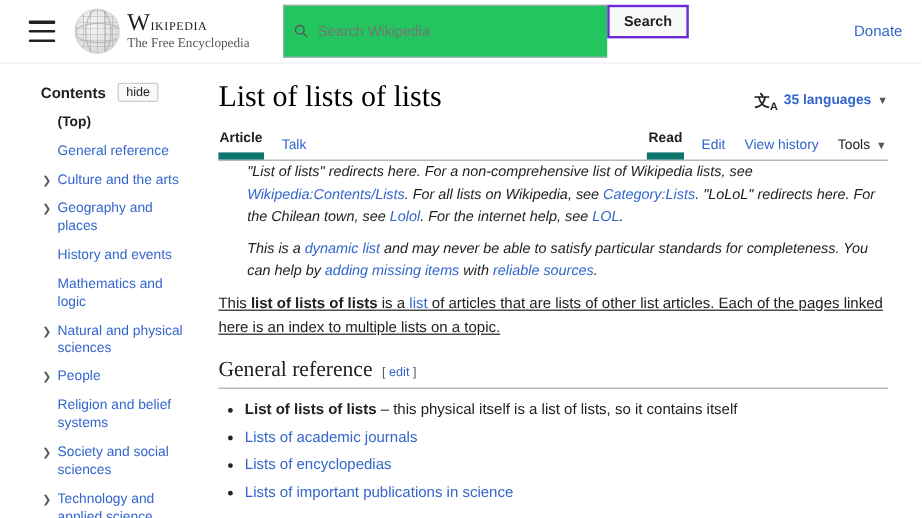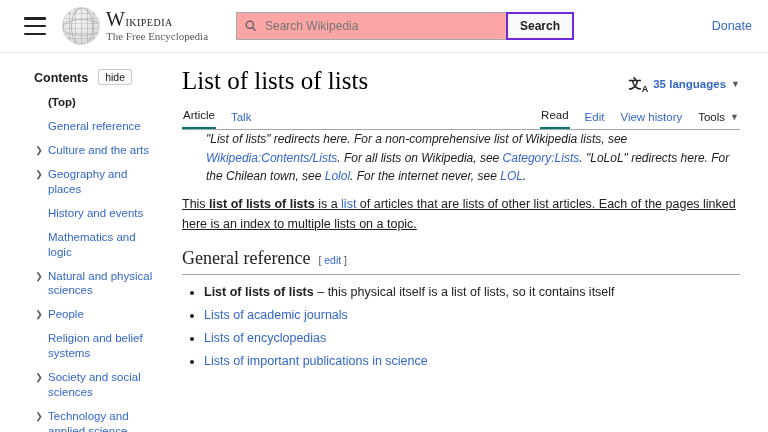--- a/index.html
+++ b/index.html
@@ -54,24 +54,24 @@
     font-size: 20px; letter-spacing: .5px; color: #202122;
   }
   .wordmark .name small { font-size: 10px; }
   .wordmark .tagline {
     font-family: "Liberation Serif", serif;
     font-size: 11px; color: #54595d; margin-top: 1px;
   }
 
   .search-area { margin-left: 28px; display: flex; align-items: stretch; }
   .search-box {
-    width: 270px; height: 28px;
+    width: 270px; height: 44px;
     border: 1px solid #a2a9b1; border-right: none;
     display: flex; align-items: center; gap: 6px;
-    padding: 0 8px; background: #fca5a5;
+    padding: 0 8px; background: #22c55e;
   }
   .search-box input {
     border: none; outline: none; font-size: 12px; width: 100%;
     font-family: "Liberation Sans", sans-serif; color: #202122; background: transparent;
   }
   .search-btn {
     height: 28px; padding: 0 12px;
     border: 2px solid #6d28d9; background: #f8f9fa;
     font-size: 12px; font-weight: bold; color: #202122; cursor: pointer;
   }
@@ -124,21 +124,21 @@
   .lang-btn .xa { color: #202122; font-size: 13px; }
   .caret { font-size: 9px; color: #54595d; }
 
   .tabs-row {
     display: flex; justify-content: space-between; align-items: flex-end;
     border-bottom: 1px solid #a2a9b1;
     font-size: 11.5px; margin-top: 4px;
   }
   .tabs-left, .tabs-right { display: flex; align-items: flex-end; gap: 14px; }
   .tab { padding: 4px 1px 6px; color: #3366cc; cursor: pointer; }
-  .tab.active { color: #202122; border-bottom: 2px solid #0f766e; font-weight: normal; }
+  .tab.active { color: #202122; border-bottom: 6px solid #0f766e; font-weight: bold; }
   .tab.tools { display: flex; align-items: center; gap: 5px; color: #202122; }
 
   .from-wiki { font-size: 11.5px; color: #54595d; margin: 10px 0 10px; }
 
   .hatnote {
     font-size: 12px; line-height: 1.55; font-style: italic;
     margin-left: 24px; margin-bottom: 8px; color: #202122;
   }
   .hatnote a { font-style: italic; }
   .para {
@@ -267,23 +267,26 @@
         <div class="tab">View history</div>
         <div class="tab tools">
           <span>Tools</span>
           <span class="caret">▼</span>
         </div>
       </div>
     </div>
 
 
     <div class="hatnote">
-      <span>"List of lists" redirects here. For a non-comprehensive list of Wikipedia lists, see </span><a>Wikipedia:Contents/Lists</a><span>. For all lists on Wikipedia, see </span><a>Category:Lists</a><span>. "LoLoL" redirects here. For the Chilean town, see </span><a>Lolol</a><span>. For the internet never, see </span><a>LOL</a><span>.</span>
-    </div>
-
+      <span>"List of lists" redirects here. For a non-comprehensive list of Wikipedia lists, see </span><a>Wikipedia:Contents/Lists</a><span>. For all lists on Wikipedia, see </span><a>Category:Lists</a><span>. "LoLoL" redirects here. For the Chilean town, see </span><a>Lolol</a><span>. For the internet help, see </span><a>LOL</a><span>.</span>
+    </div>
+
+    <div class="hatnote">
+      <span>This is a </span><a>dynamic list</a><span> and may never be able to satisfy particular standards for completeness. You can help by </span><a>adding missing items</a><span> with </span><a>reliable sources</a><span>.</span>
+    </div>
 
     <p class="para">
       <span>This </span><b>list of lists of lists</b><span> is a </span><a>list</a><span> of articles that are lists of other list articles. Each of the pages linked here is an index to multiple lists on a topic.</span>
     </p>
 
     <h2>
       <span>General reference</span>
       <span class="edit-link">
         <span class="brk">[</span>
         <span>edit</span>

